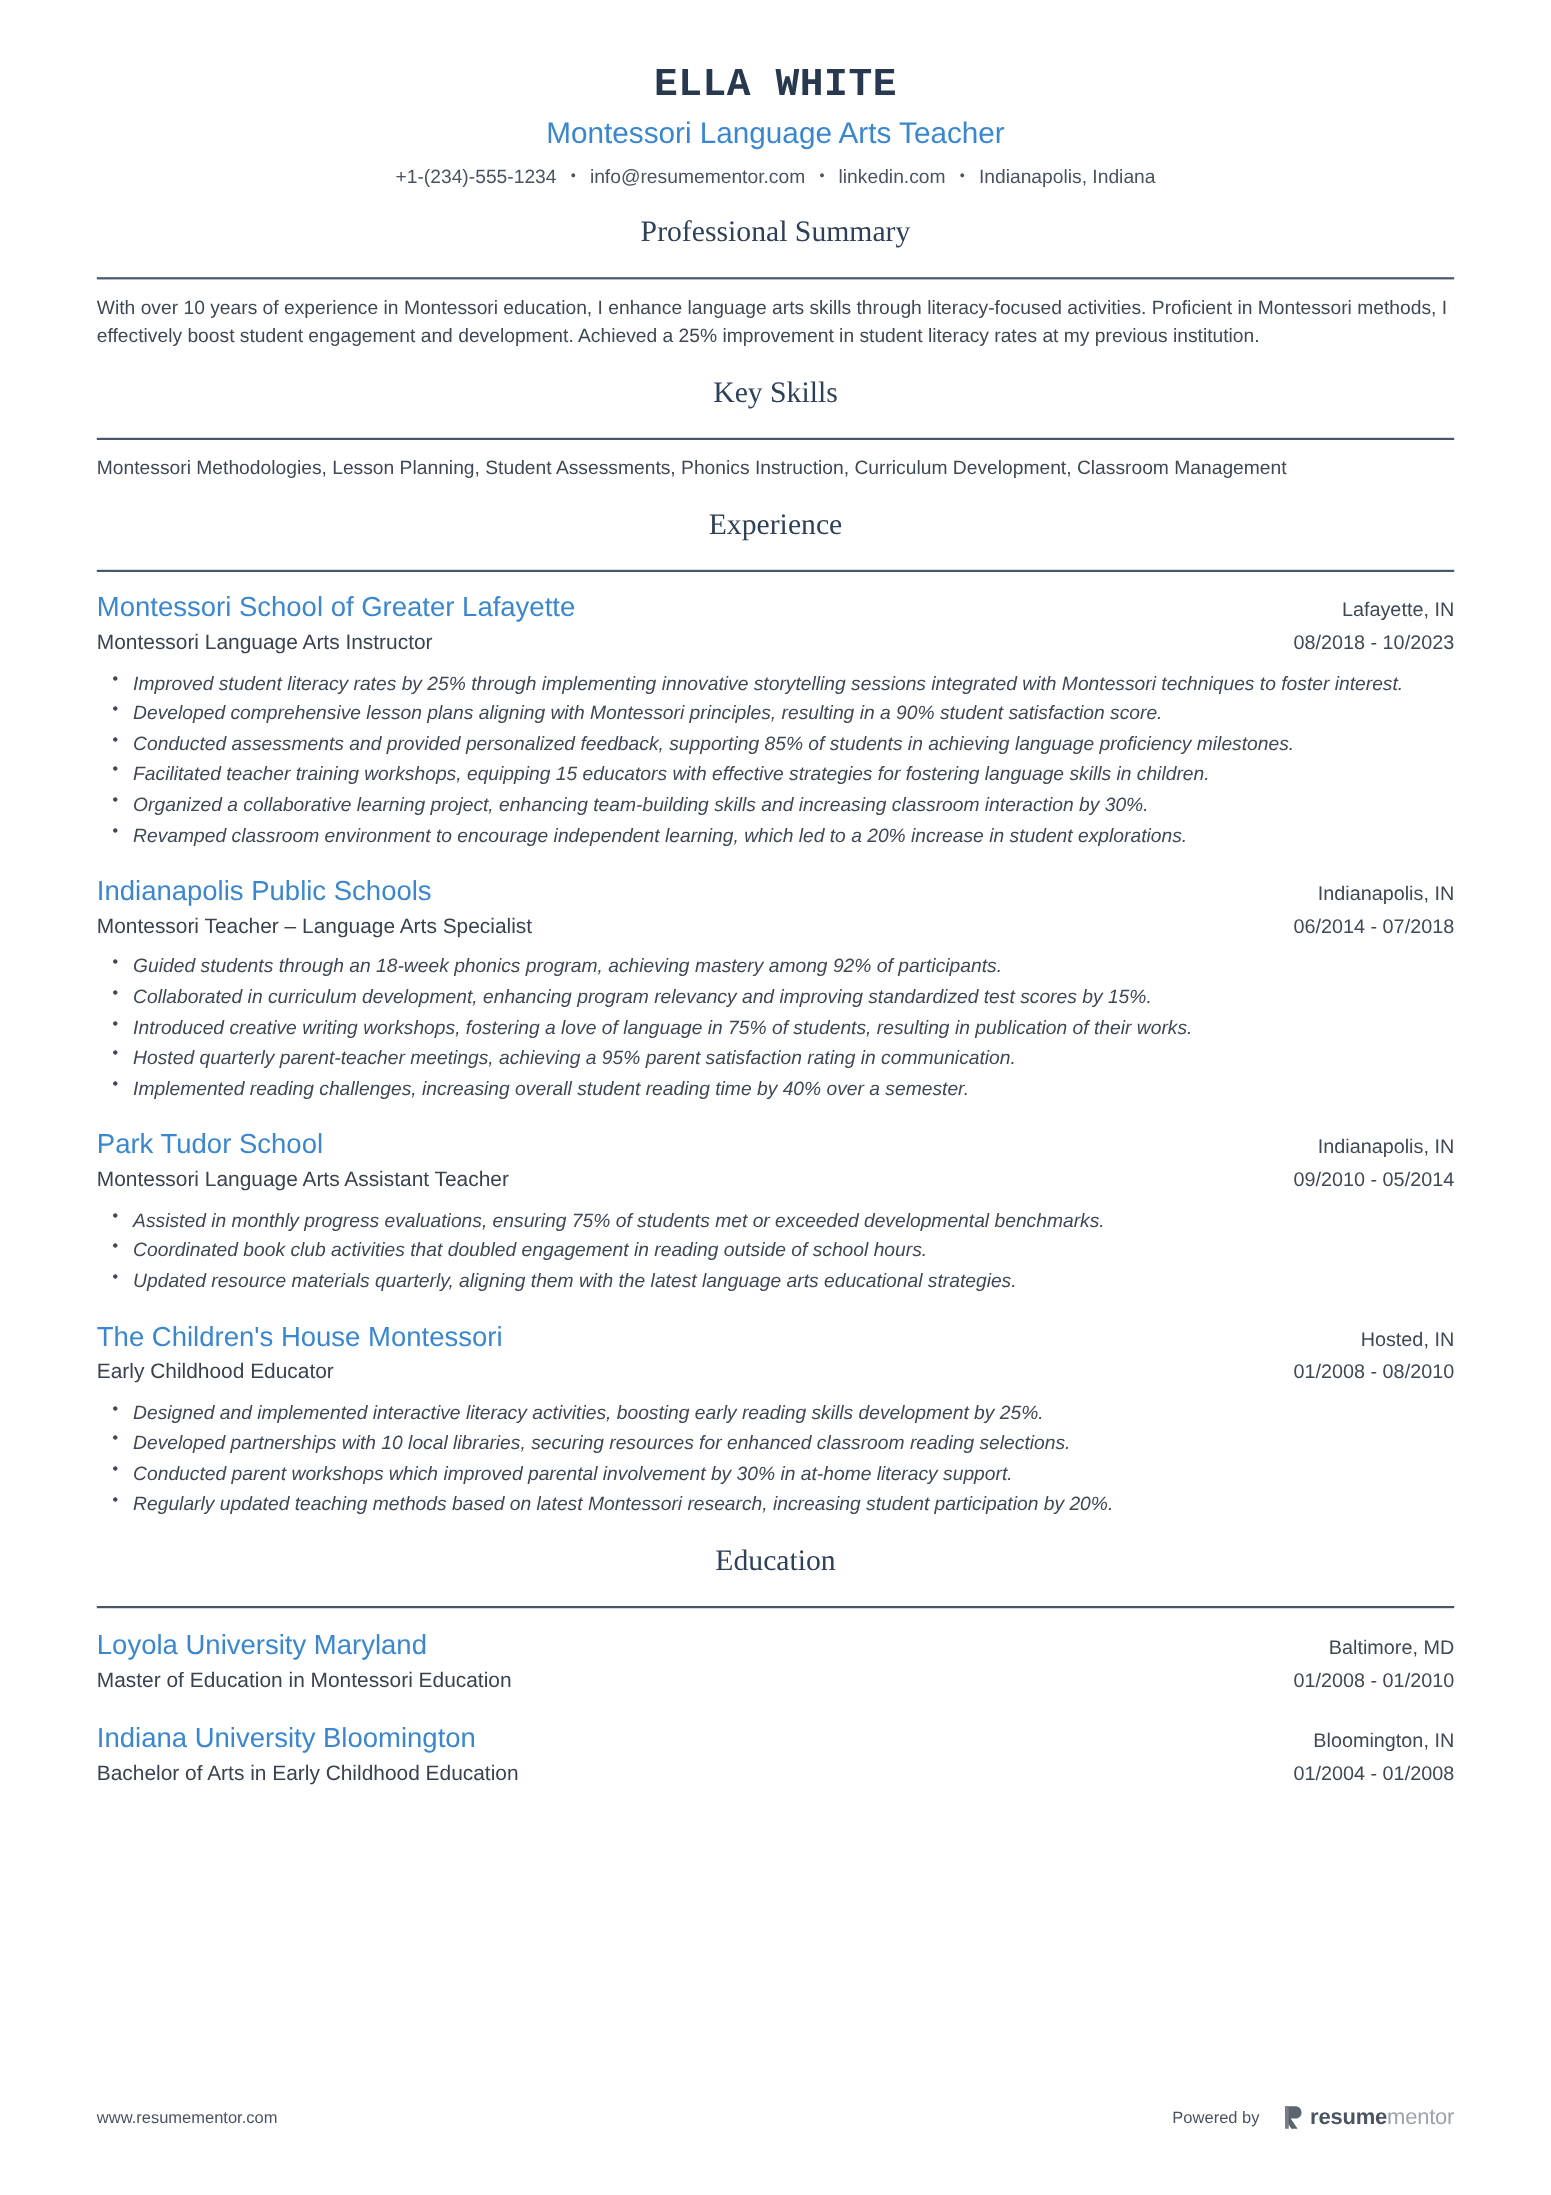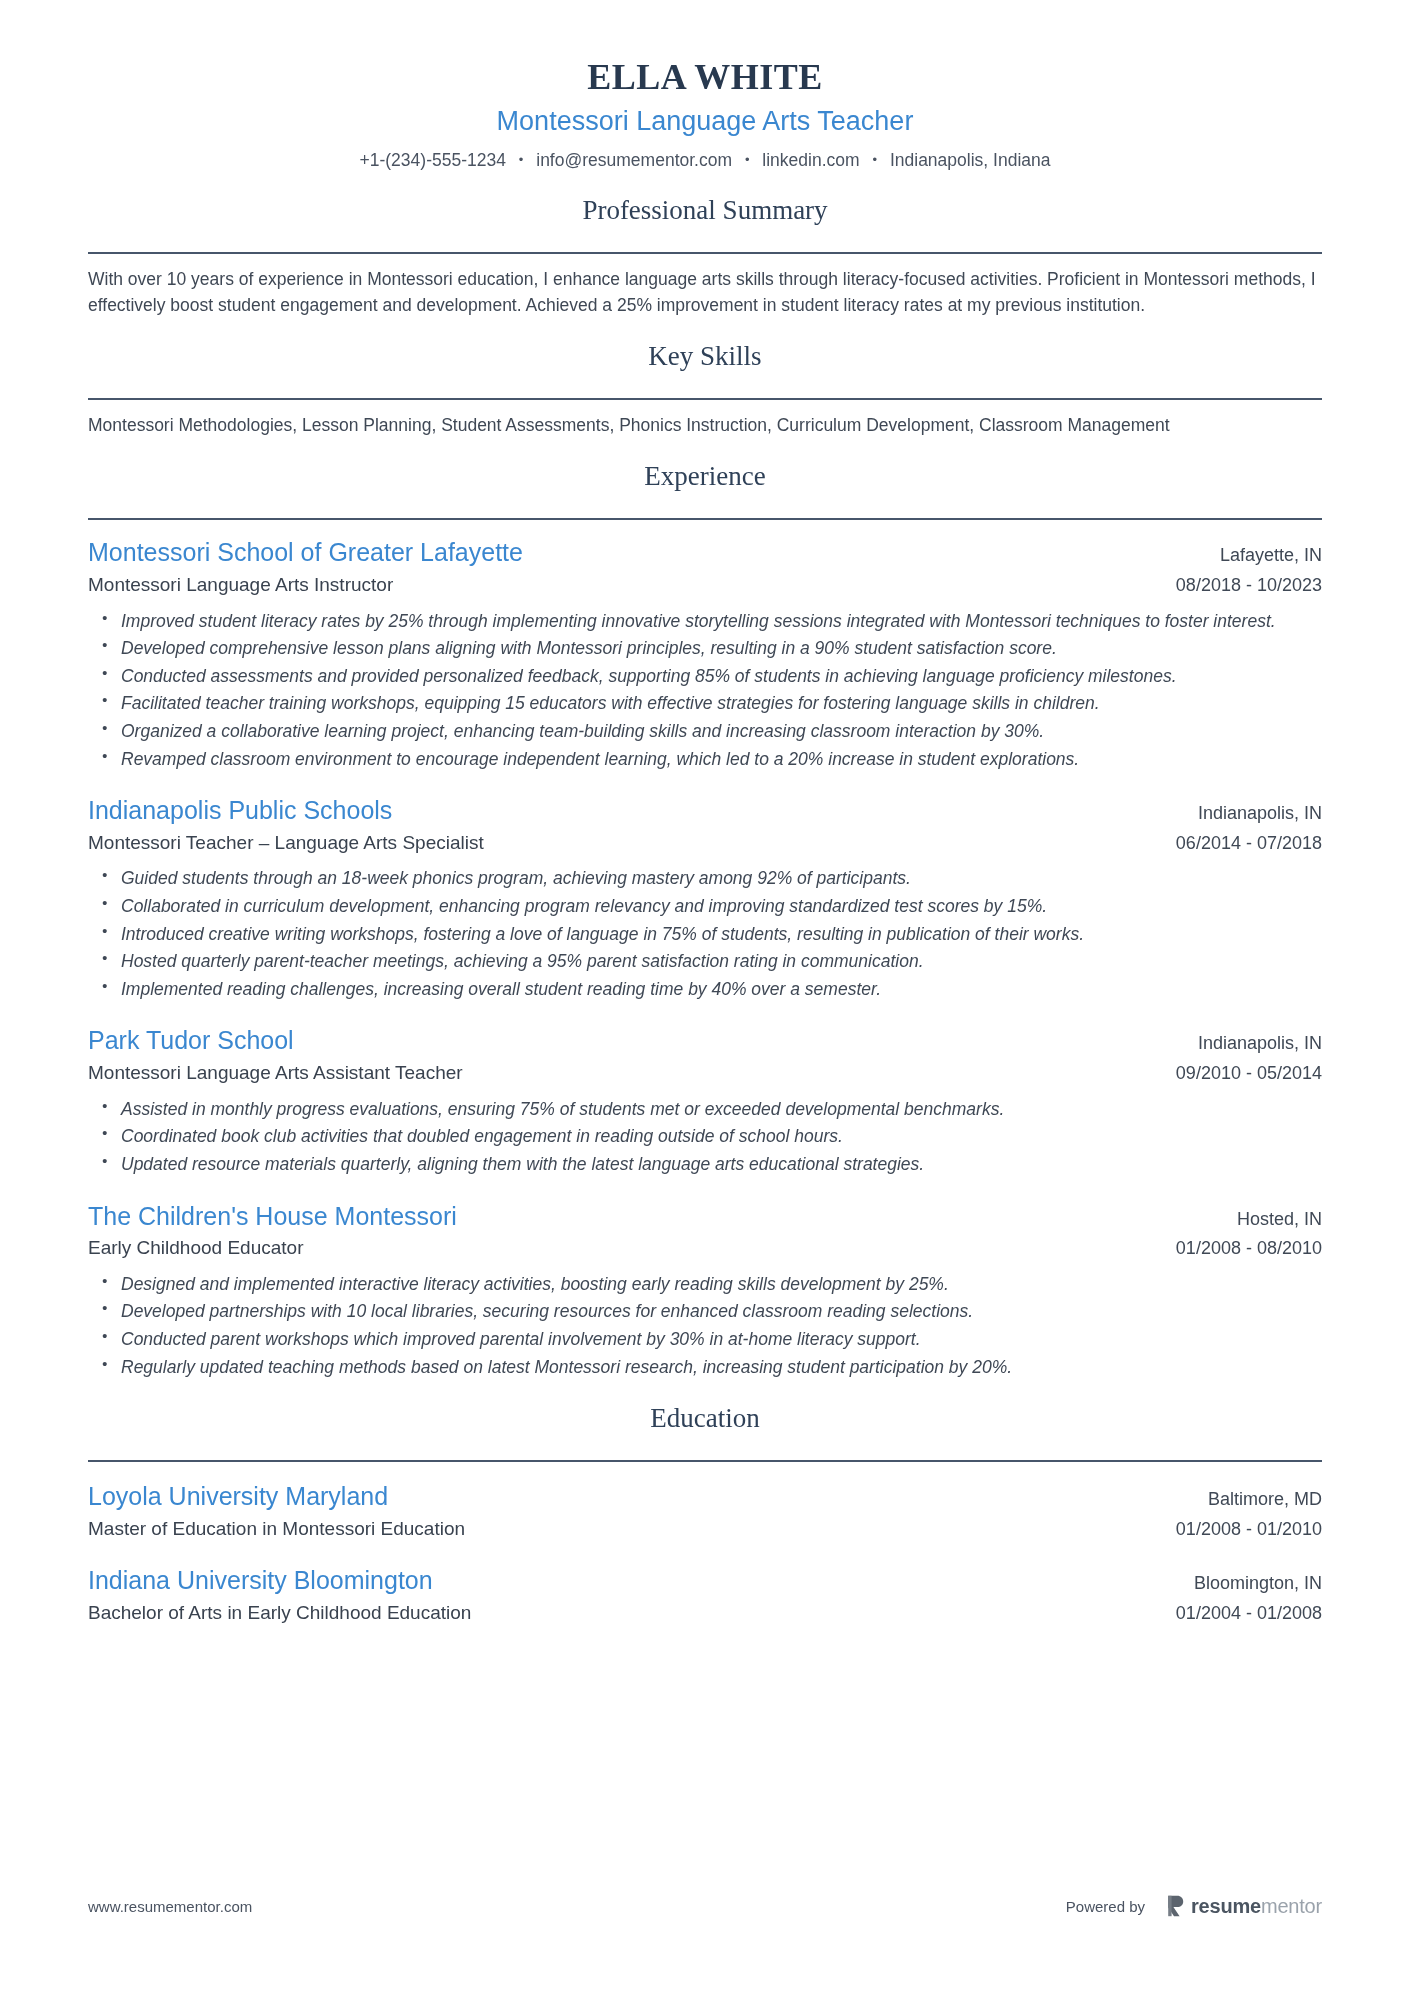--- a/index.html
+++ b/index.html
@@ -28,21 +28,21 @@
     top: 0;
     width: 1234px;
   }
 
   
   .hdr {
     text-align: center;
     padding-top: 56px;
   }
   .hdr-name {
-    font-family: Liberation Serif, serif;
+    font-family: Liberation Mono, monospace;
     font-weight: bold;
     font-size: 36px;
     letter-spacing: 0.5px;
     color: #28394f;
     line-height: 1.18;
     margin: 0;
   }
   .hdr-title {
     font-family: "Liberation Sans", sans-serif;
     font-size: 27px;
@@ -156,21 +156,21 @@
   }
 
   .edu-entry { margin-top: 6px; }
   .edu-entry + .edu-entry { margin-top: 22px; }
 
   
   .footer {
     position: absolute;
     left: 88px;
     right: 88px;
-    bottom: 78px;
+    bottom: 59px;
     display: flex;
     align-items: center;
     justify-content: space-between;
   }
   .footer-url {
     font-size: 15px;
     color: #4a5361;
   }
   .footer-right {
     display: flex;

